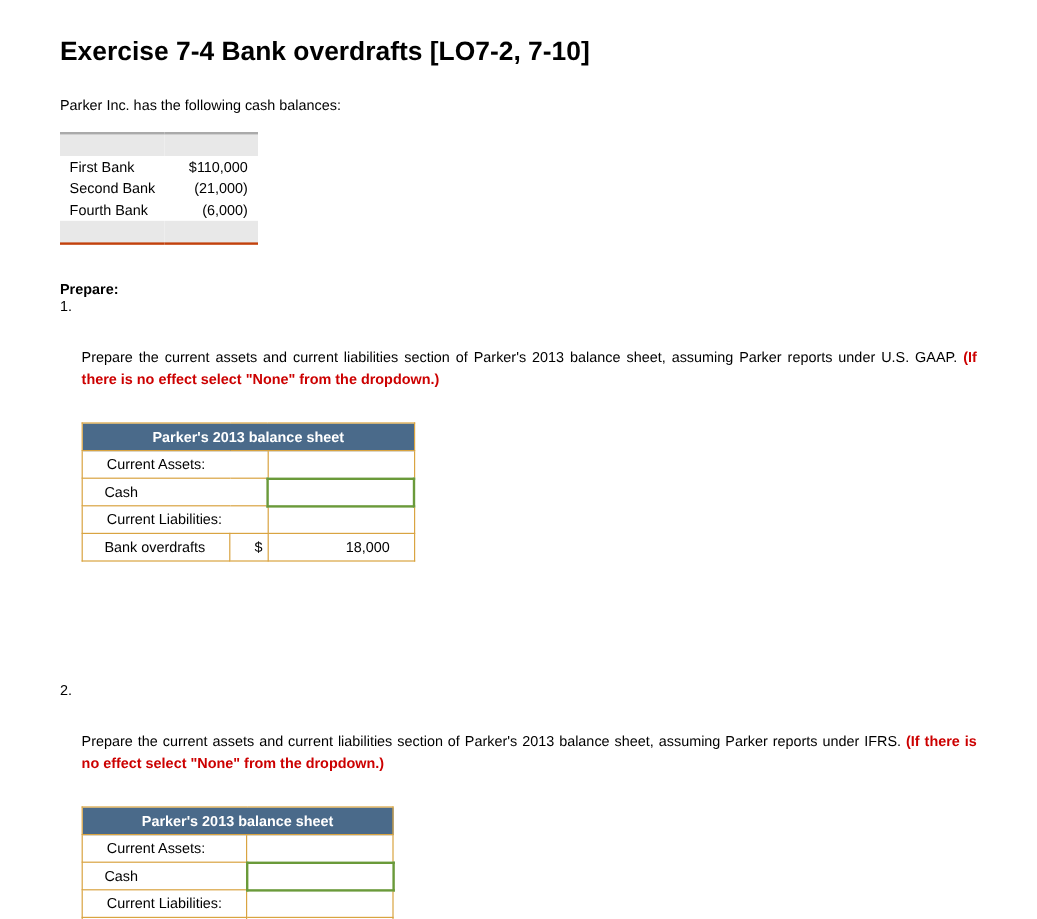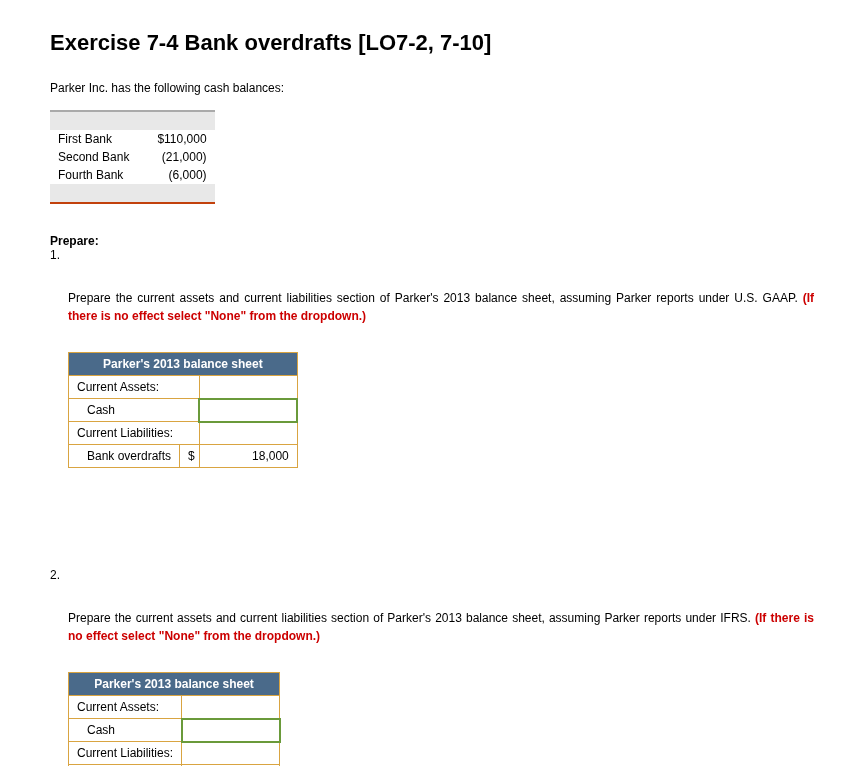--- a/index.html
+++ b/index.html
@@ -64,21 +64,21 @@
     .red-note {
       color: #cc0000;
       font-weight: bold;
     }
     .bs-table {
       border-collapse: collapse;
       margin: 0 0 100px 18px;
     }
     .bs-table td, .bs-table th {
       border: 1px solid #d9a441;
-      padding: 4px 8px;
+      padding: 4px 20px;
       font-size: 12px;
     }
     .bs-table .title-row td {
       background: #4a6a8a;
       color: #ffffff;
       font-weight: bold;
       text-align: center;
     }
     .bs-table .section-row td {
       font-weight: normal;

